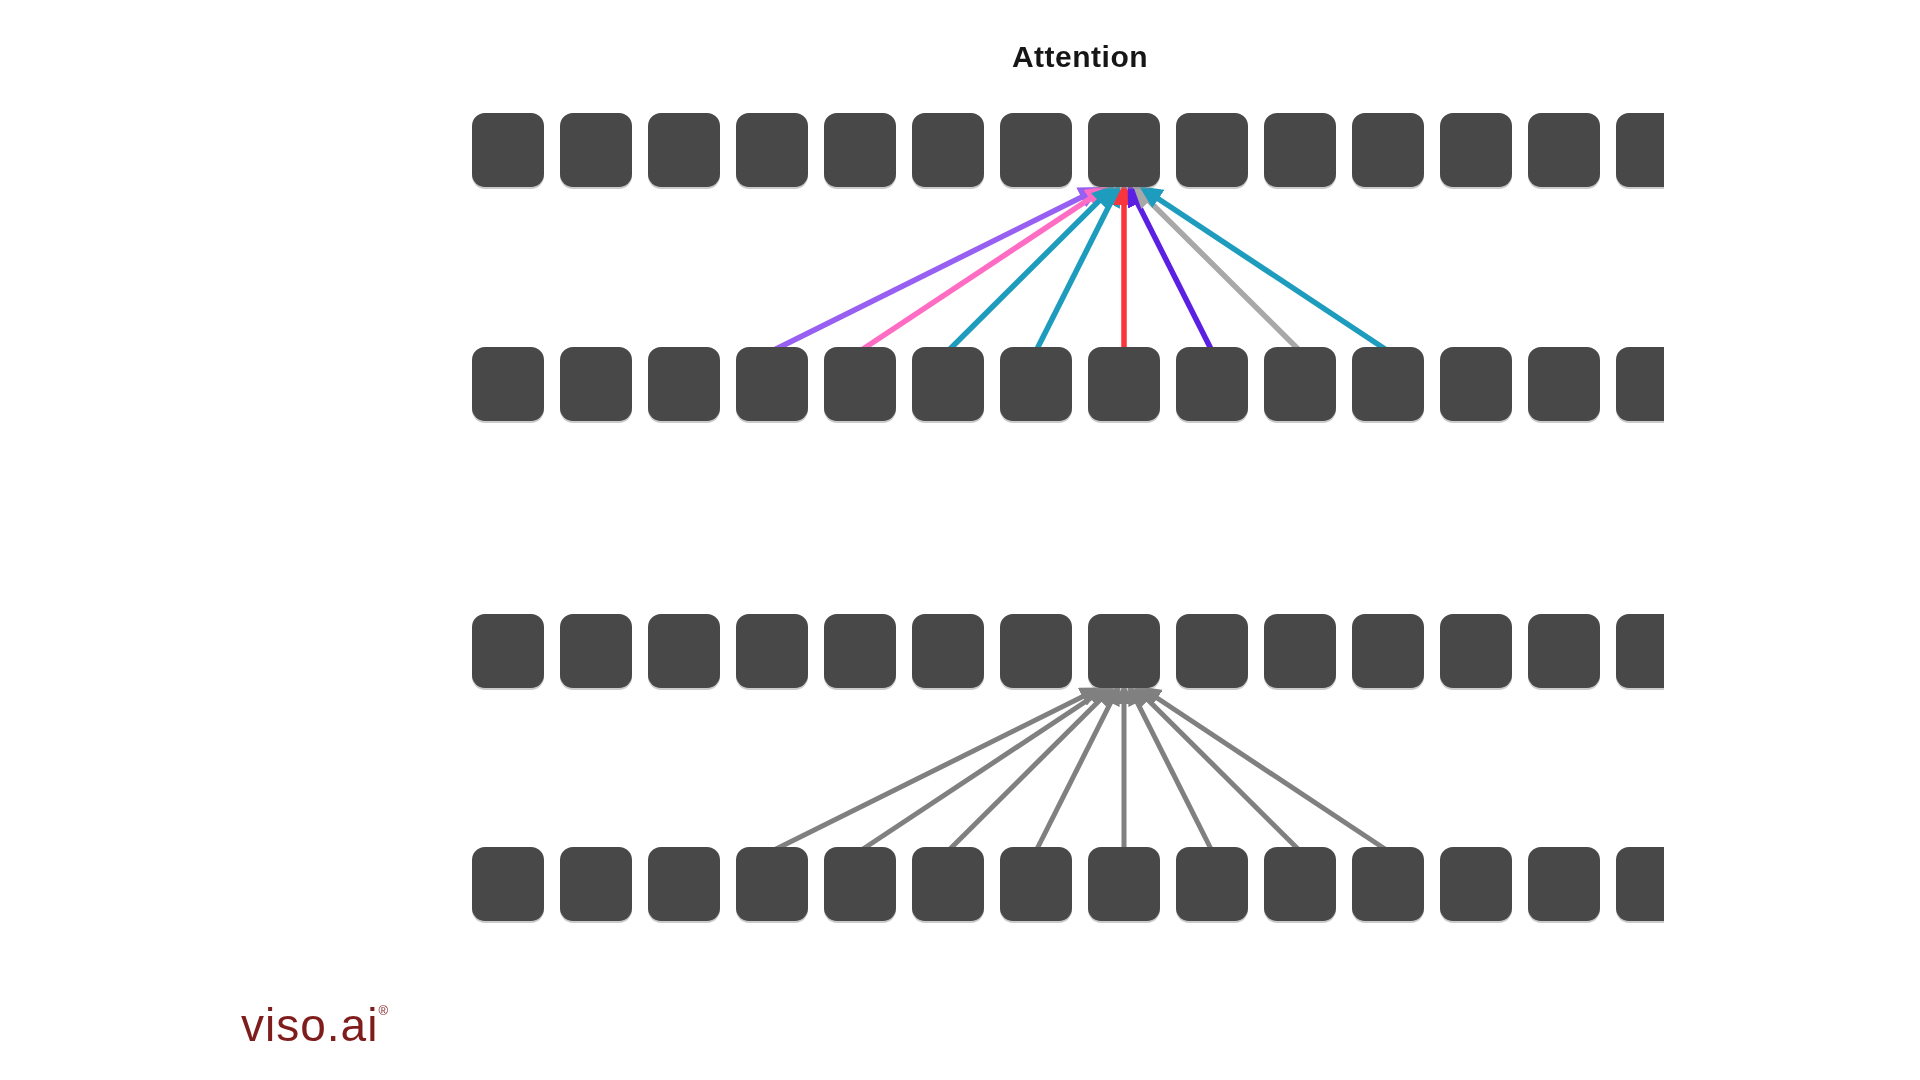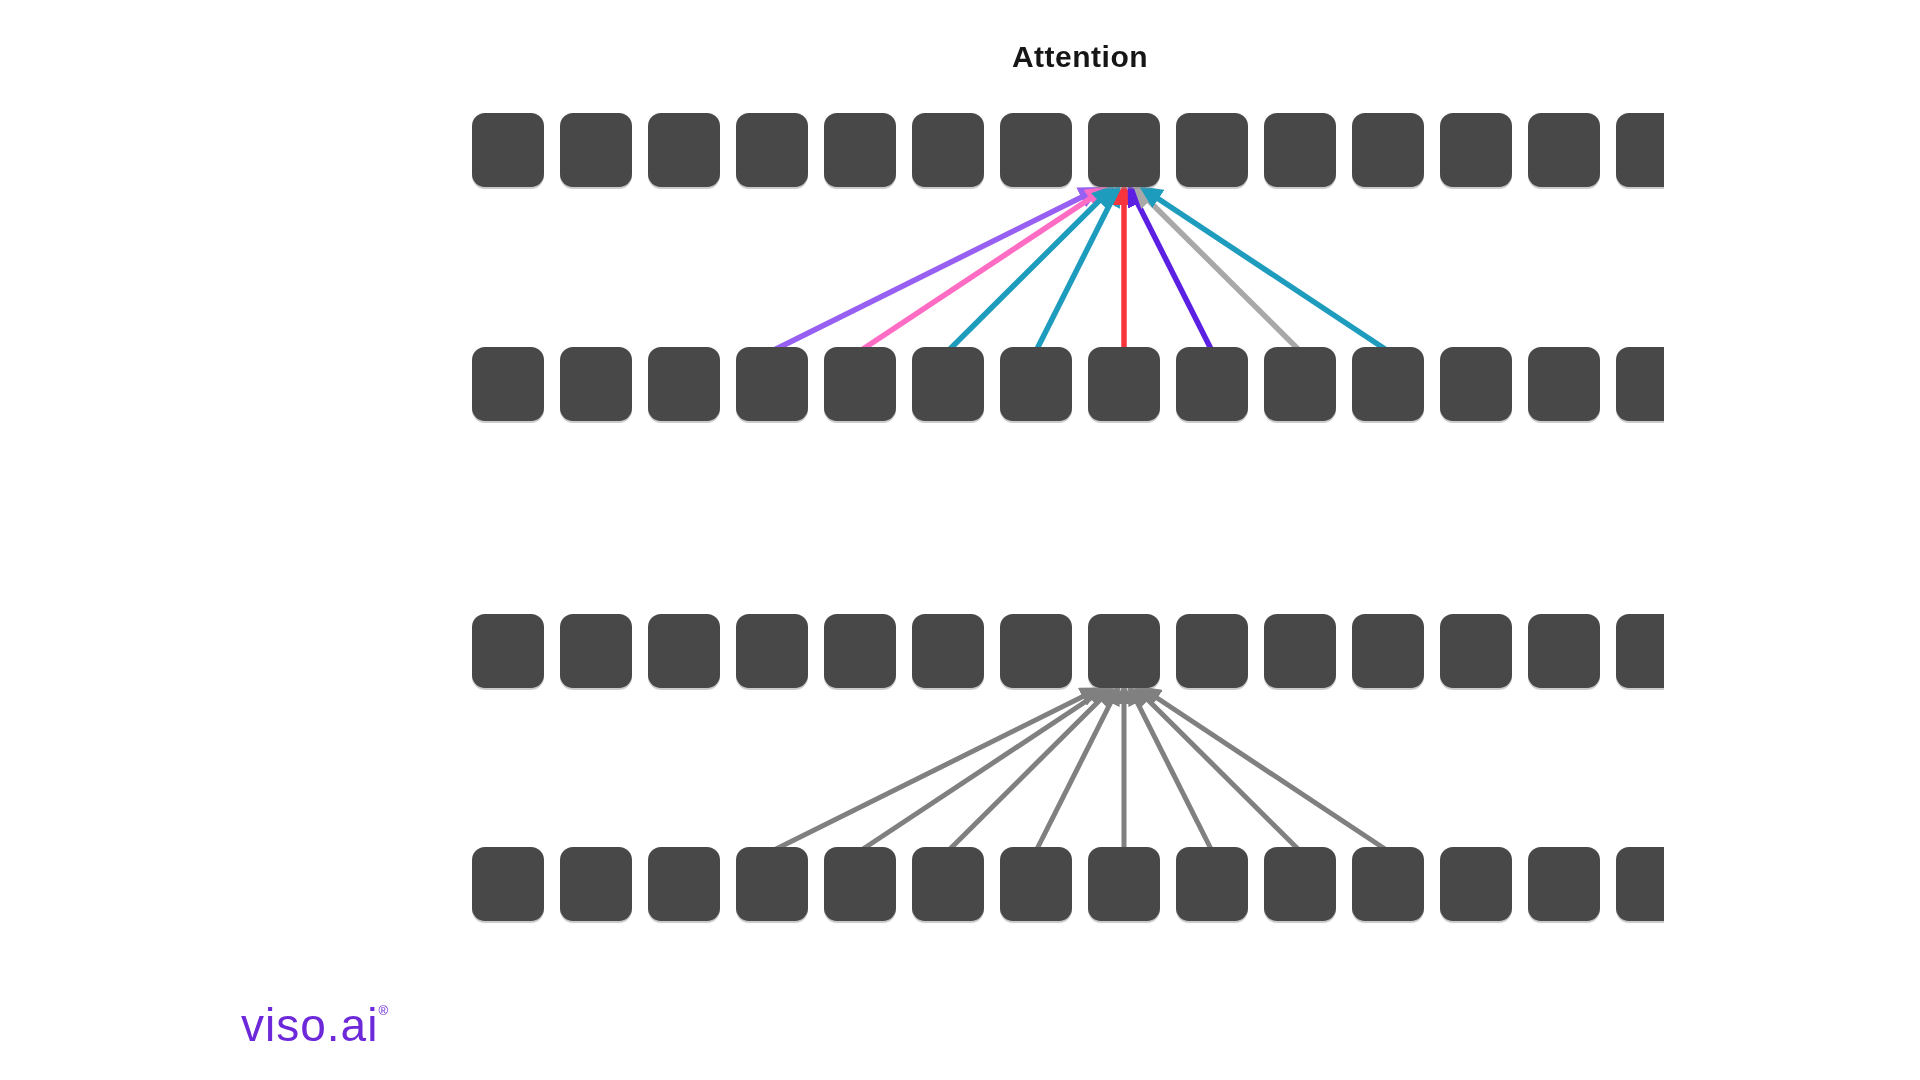--- a/index.html
+++ b/index.html
@@ -162,15 +162,15 @@
       <div class="sq" style="left: 528px; background: rgb(72, 72, 72);"></div>
       <div class="sq" style="left: 616px; background: rgb(72, 72, 72);"></div>
       <div class="sq" style="left: 704px; background: rgb(72, 72, 72);"></div>
       <div class="sq" style="left: 792px; background: rgb(72, 72, 72);"></div>
       <div class="sq" style="left: 880px; background: rgb(72, 72, 72);"></div>
       <div class="sq" style="left: 968px; background: rgb(72, 72, 72);"></div>
       <div class="sq" style="left: 1056px; background: rgb(72, 72, 72);"></div>
       <div class="sq" style="left: 1144px; background: rgb(72, 72, 72);"></div>
     </div>
 
-  <div class="logo" style="color: #6d28d9;"><span>viso.ai</span><sup>®</sup></div>
+  <div class="logo" style="color: #7f1d1d;"><span>viso.ai</span><sup>®</sup></div>
 
 </div>
 
 </body></html>

